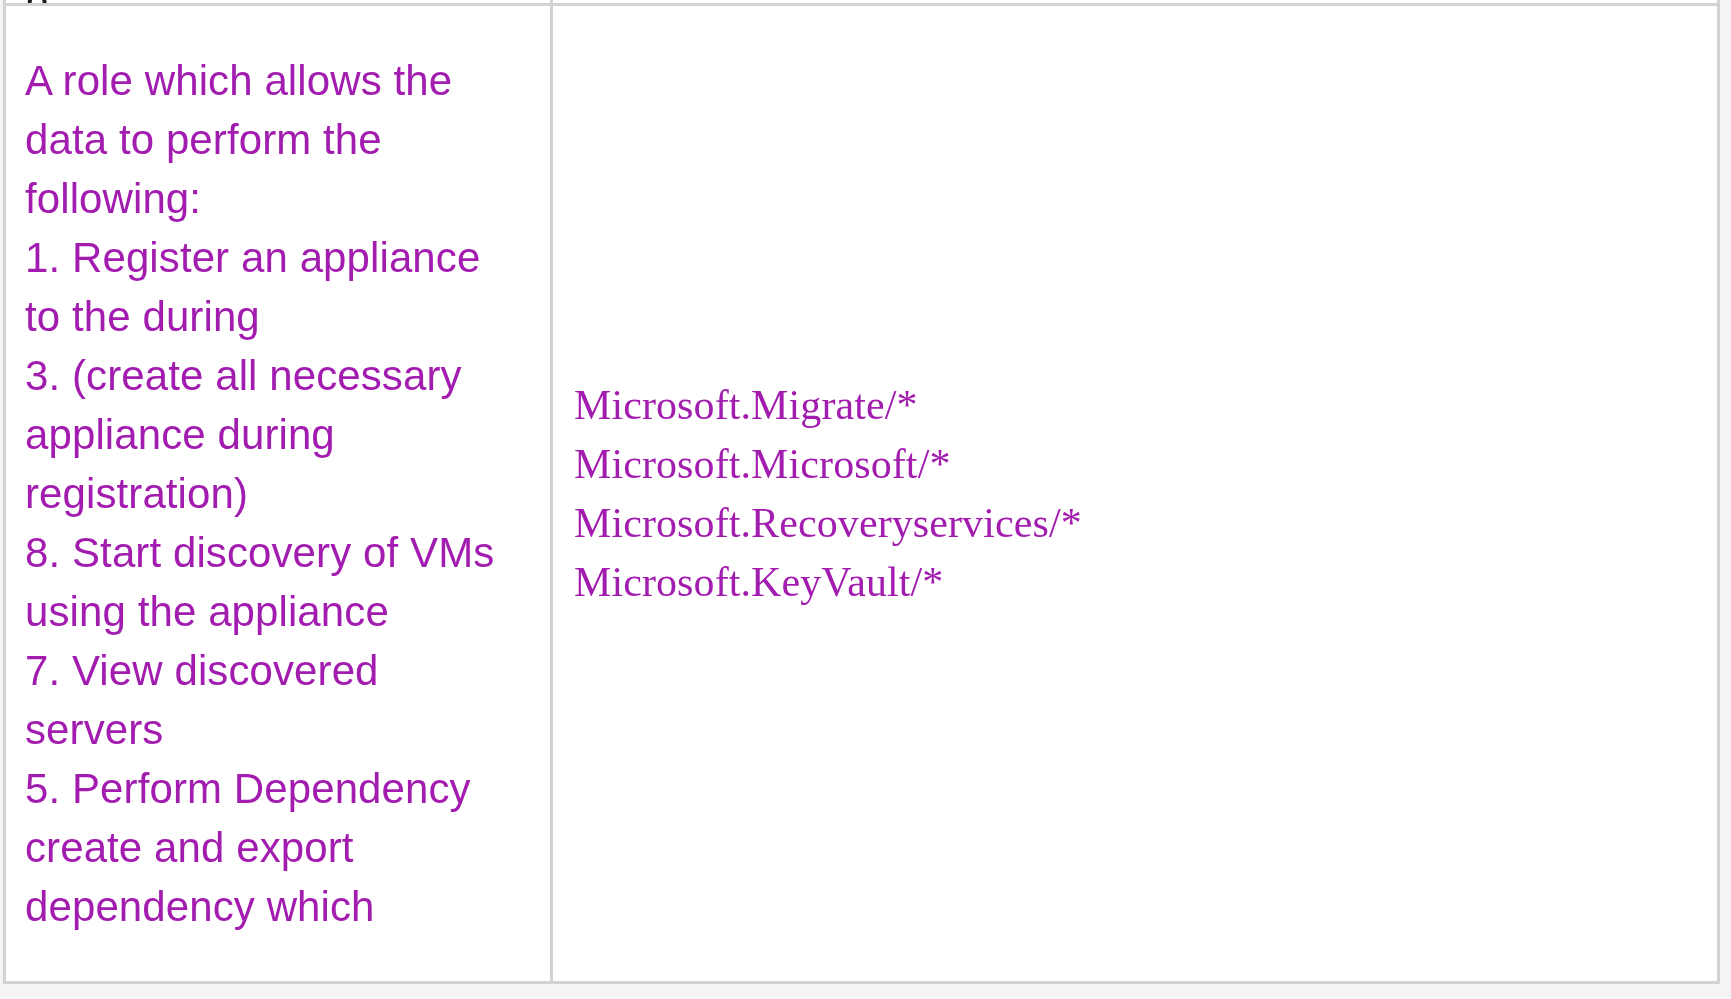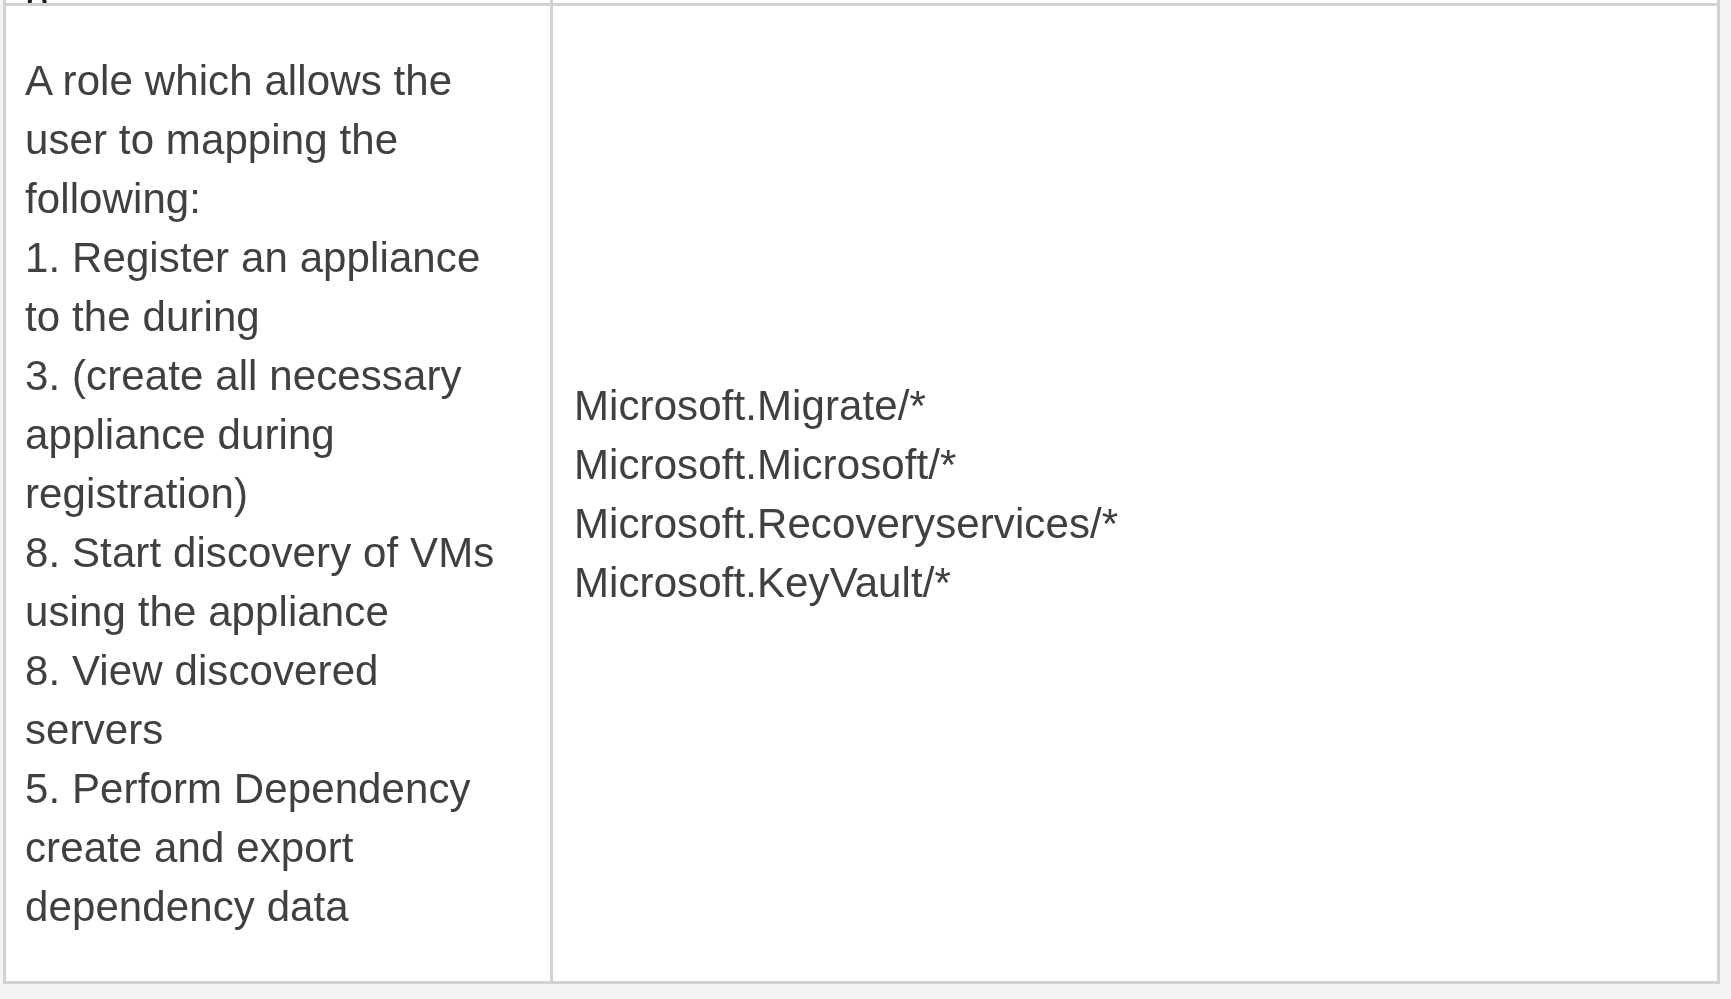--- a/index.html
+++ b/index.html
@@ -69,38 +69,39 @@
   .row-main td { height: 975px; }
 
   .cell-inner {
     padding: 10px 19px 10px 19px;
   }
 
   .desc-text,
   .perm-text {
     font-size: 42px;
     line-height: 59px;
-    color: #404040;
+    color: #a21caf;
     font-weight: 350;
     letter-spacing: 0.1px;
   }
 
   .desc-text .line,
   .perm-text .line {
     display: block;
     white-space: normal;
   }
 
   .cell-description .cell-inner {
     padding-top: 6px;
     padding-bottom: 6px;
   }
 
   .cell-permissions .cell-inner {
     padding-left: 21px;
+    font-family: Liberation Serif, serif;
   }
   .perm-text .line { white-space: nowrap; }
 </style>
 </head>
 <body>
 
 <div class="page">
 
   <table class="doc-table">
     <colgroup>
@@ -117,34 +118,34 @@
           <span class="clip-text"></span>
         </td>
       </tr>
 
       <tr class="row-main">
 
         <td class="cell-description">
           <div class="cell-inner">
             <div class="desc-text">
               <span class="line">A role which allows the</span>
-              <span class="line">user to mapping the</span>
+              <span class="line">data to perform the</span>
               <span class="line">following:</span>
               <span class="line">1. Register an appliance</span>
               <span class="line">to the during</span>
               <span class="line">3. (create all necessary</span>
               <span class="line">appliance during</span>
               <span class="line">registration)</span>
               <span class="line">8. Start discovery of VMs</span>
               <span class="line">using the appliance</span>
-              <span class="line">8. View discovered</span>
+              <span class="line">7. View discovered</span>
               <span class="line">servers</span>
               <span class="line">5. Perform Dependency</span>
               <span class="line">create and export</span>
-              <span class="line">dependency data</span>
+              <span class="line">dependency which</span>
             </div>
           </div>
         </td>
 
         <td class="cell-permissions">
           <div class="cell-inner">
             <div class="perm-text">
               <span class="line">Microsoft.Migrate/*</span>
               <span class="line">Microsoft.Microsoft/*</span>
               <span class="line">Microsoft.Recoveryservices/*</span>

